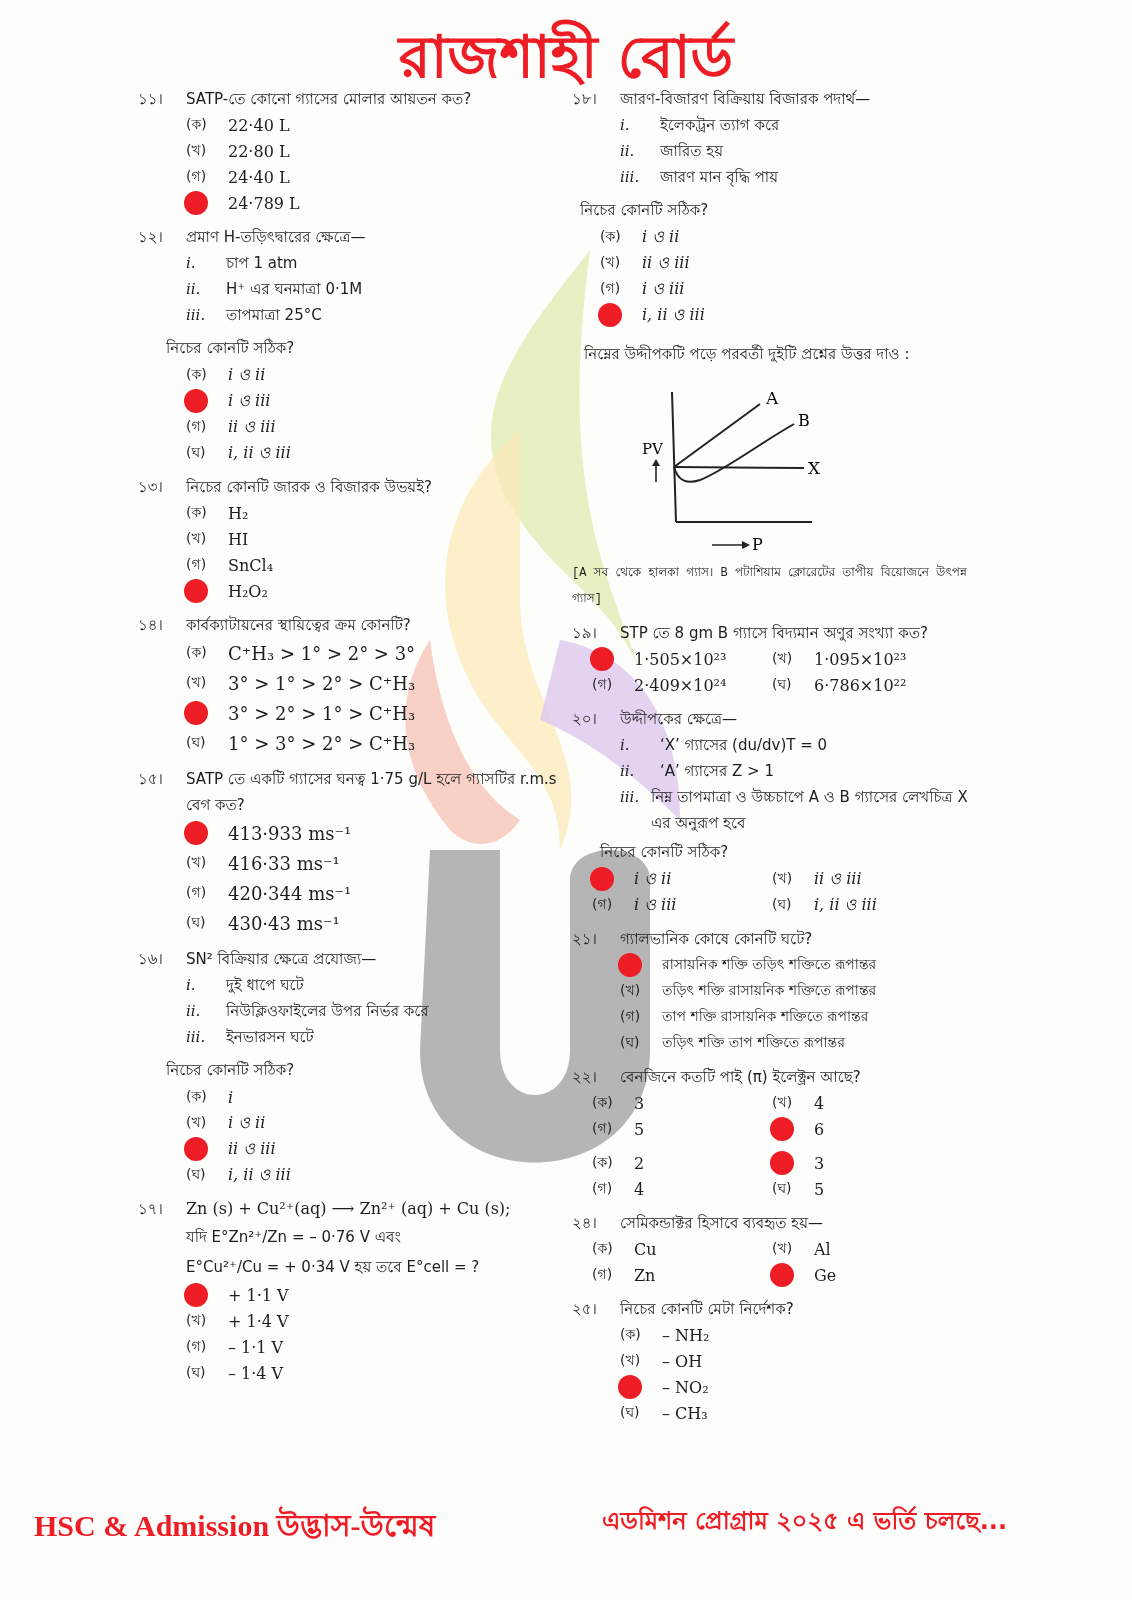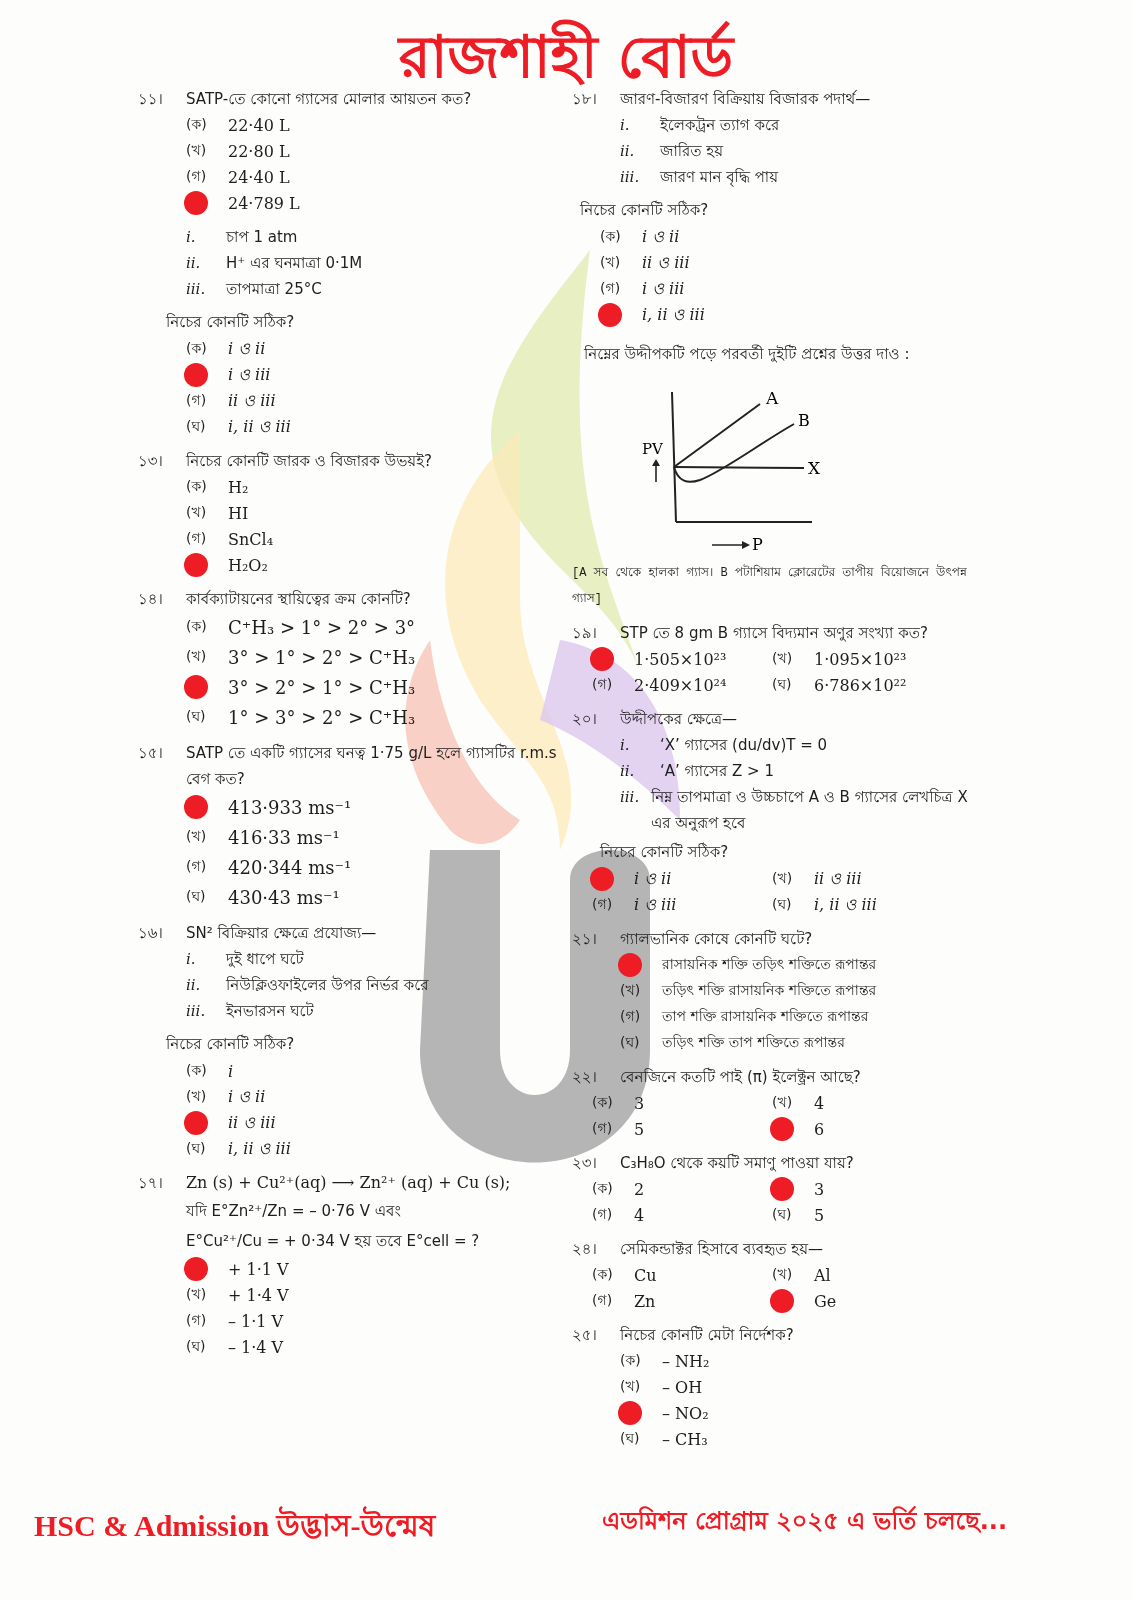--- a/index.html
+++ b/index.html
@@ -69,20 +69,24 @@
           <span class="val">24·40 L</span>
         </div>
       <div class="opt">
           <span class="dot"></span>
           <span class="val">24·789 L</span>
         </div>
     </div>
   </div>
 
   <div class="q">
+    <div class="qhead">
+        <span class="qnum">১২।</span>
+        <span class="qtext">প্রমাণ H-তড়িৎদ্বারের ক্ষেত্রে—</span>
+      </div>
     <div class="stmts">
       <div class="stmt">
           <span class="rom">i.</span>
           <span>চাপ 1 atm</span>
         </div>
       <div class="stmt">
           <span class="rom">ii.</span>
           <span>H⁺ এর ঘনমাত্রা 0·1M</span>
         </div>
       <div class="stmt">
@@ -428,24 +432,20 @@
           <span class="val">5</span>
         </div>
       <div class="opt">
           <span class="dot"></span>
           <span class="val">6</span>
         </div>
     </div>
   </div>
 
   <div class="q">
-    <div class="qhead">
-        <span class="qnum">২৩।</span>
-        <span class="qtext">C₃H₈O থেকে কয়টি সমাণু পাওয়া যায়?</span>
-      </div>
     <div class="grid2">
       <div class="opt">
           <span class="lbl">(ক)</span>
           <span class="val">2</span>
         </div>
       <div class="opt">
           <span class="dot"></span>
           <span class="val">3</span>
         </div>
       <div class="opt">

